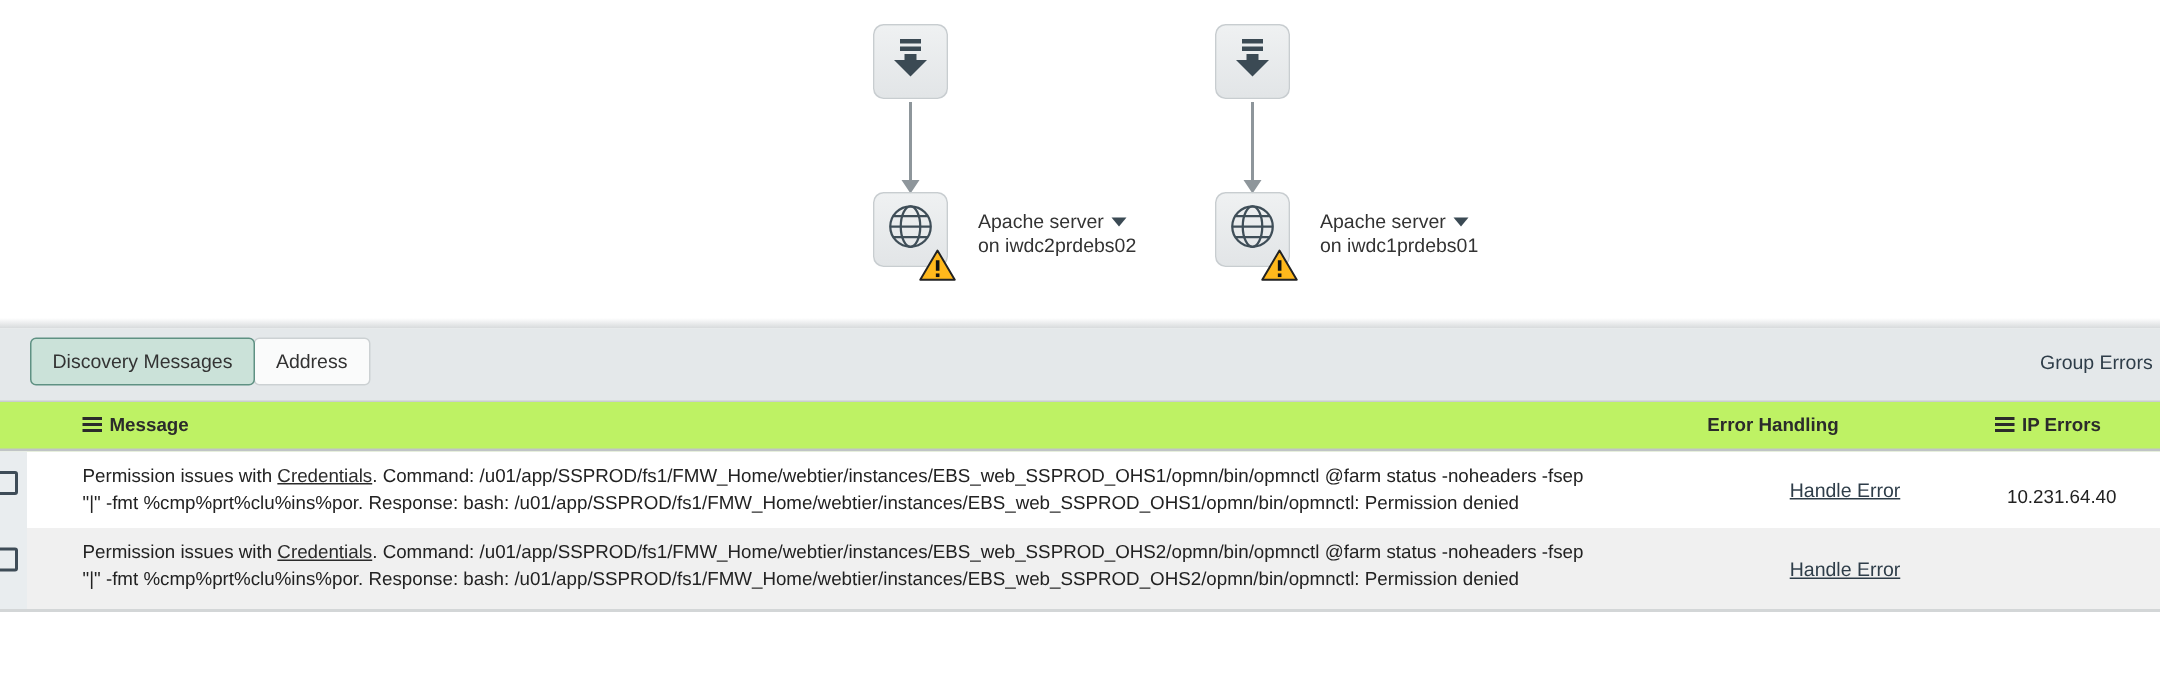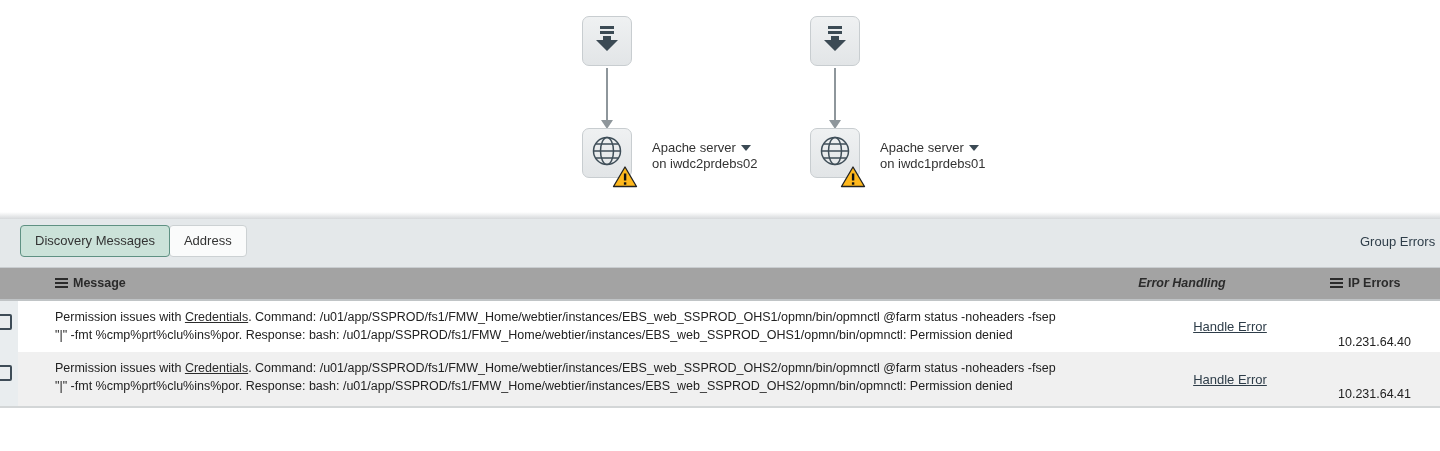--- a/index.html
+++ b/index.html
@@ -32,42 +32,42 @@
   .tabs{position:absolute;left:20px;top:6px;display:flex;}
   .tab{height:32px;line-height:30px;padding:0 14px;font-size:13px;color:#333;
        background:#fafbfb;border:1px solid #ccd1d3;border-radius:4px;box-sizing:border-box;
        cursor:pointer;white-space:nowrap;}
   .tab + .tab{margin-left:-1px;}
   .tab.active{background:#cbe2d9;border:1px solid #5f9183;position:relative;z-index:2;}
   .group-errors{position:absolute;left:1360px;top:15px;font-size:13px;color:#2e3d49;
                 white-space:nowrap;cursor:pointer;}
 
   
-  .list-header{position:absolute;top:268px;left:0;width:100%;height:33px;background:#a3a3a3;
+  .list-header{position:absolute;top:268px;left:0;width:100%;height:33px;background:#bef264;
                border-bottom:2px solid #c0c4c6;box-sizing:border-box;}
   .hcell{position:absolute;top:8px;font-size:12.5px;font-weight:bold;color:#2b2b2b;
          display:flex;align-items:center;gap:5px;white-space:nowrap;}
-  .h-msg{left:55px;} .h-eh{left:1102px;width:160px;justify-content:center;font-style:italic;} .h-ip{left:1330px;}
+  .h-msg{left:55px;} .h-eh{left:1102px;width:160px;justify-content:center;} .h-ip{left:1330px;}
   .hamb{display:inline-flex;flex-direction:column;gap:2px;width:13px;cursor:pointer;}
   .hamb i{height:2px;background:#2b2b2b;display:block;}
 
   
   .rows{position:absolute;top:301px;left:0;width:100%;}
   .row{position:relative;min-height:51px;background:#fff;}
   .row.alt{background:#f0f0f0;min-height:54px;border-bottom:2px solid #d3d6d7;}
   .gutter{position:absolute;left:0;top:0;bottom:0;width:18px;background:#e9edef;}
   .expand-icon{position:absolute;left:-5px;top:13px;width:13px;height:12px;
                border:2px solid #3e4c57;border-radius:2px;cursor:pointer;}
   .msgcell{padding:7px 0 7px 55px;font-size:12.5px;line-height:18px;color:#222;
            max-width:1015px;}
   .cred-link{color:#2b2b2b;text-decoration:underline;cursor:pointer;}
   .ehcell{position:absolute;left:1150px;top:0;width:160px;height:100%;
           display:flex;align-items:center;justify-content:center;font-size:13px;}
   .eh-link{color:#2e3d49;text-decoration:underline;cursor:pointer;}
-  .ipcell{position:absolute;left:1338px;top:15px;height:100%;display:flex;align-items:center;
+  .ipcell{position:absolute;left:1338px;top:4px;height:100%;display:flex;align-items:center;
           font-size:12.5px;color:#222;}
 </style>
 </head>
 <body>
 
 <div class="screen">
 
   <div class="diagram">
 
     <div class="node node-1">
@@ -201,17 +201,16 @@
     <div class="row alt">
       <div class="gutter">
         <span class="expand-icon"></span>
       </div>
       <div class="msgcell">
         <span>Permission issues with </span><a class="cred-link">Credentials</a><span>. Command: /u01/app/SSPROD/fs1/FMW_Home/webtier/instances/EBS_web_SSPROD_OHS2/opmn/bin/opmnctl @farm status -noheaders -fsep "|" -fmt %cmp%prt%clu%ins%por. Response: bash: /u01/app/SSPROD/fs1/FMW_Home/webtier/instances/EBS_web_SSPROD_OHS2/opmn/bin/opmnctl: Permission denied</span>
       </div>
       <div class="ehcell">
         <a class="eh-link">Handle Error</a>
       </div>
-      <div class="ipcell">10.231.64.41</div>
     </div>
 
   </div>
 </div>
 
 </body></html>

